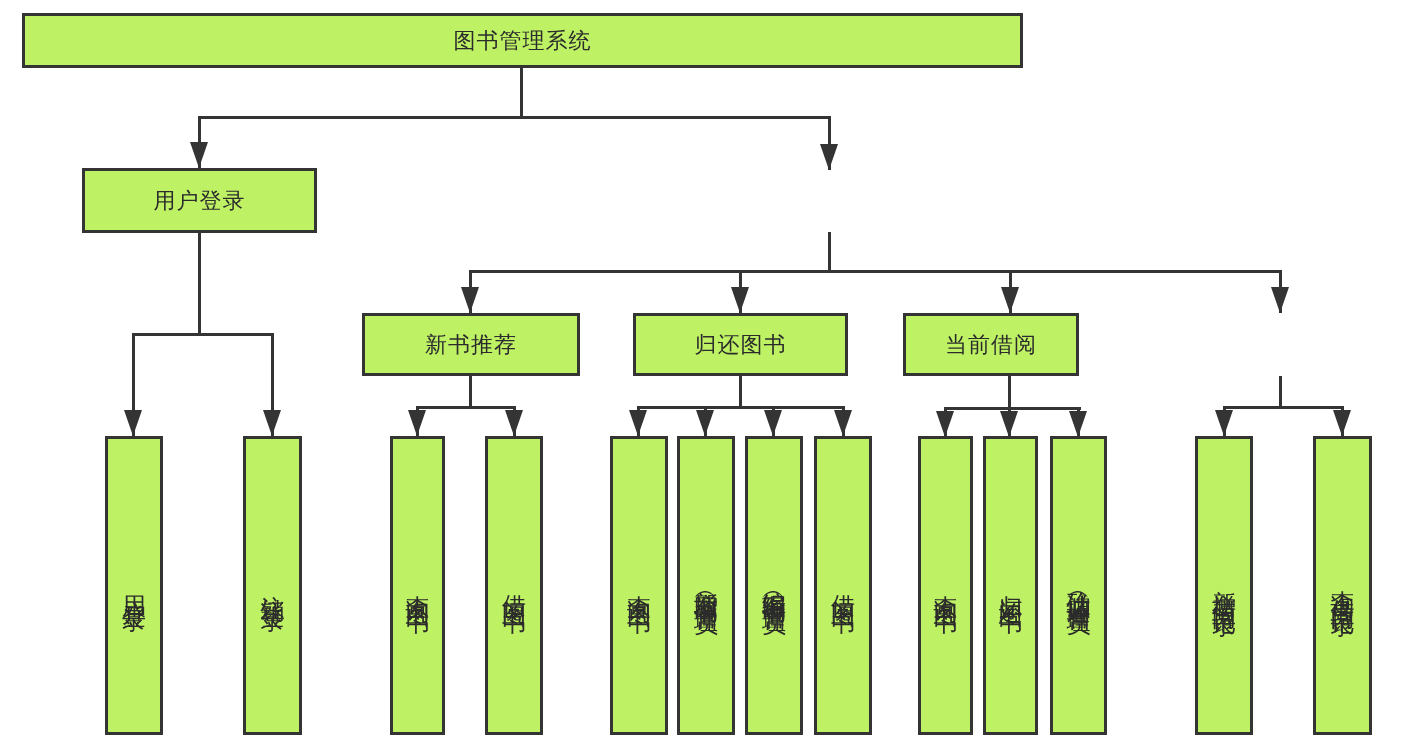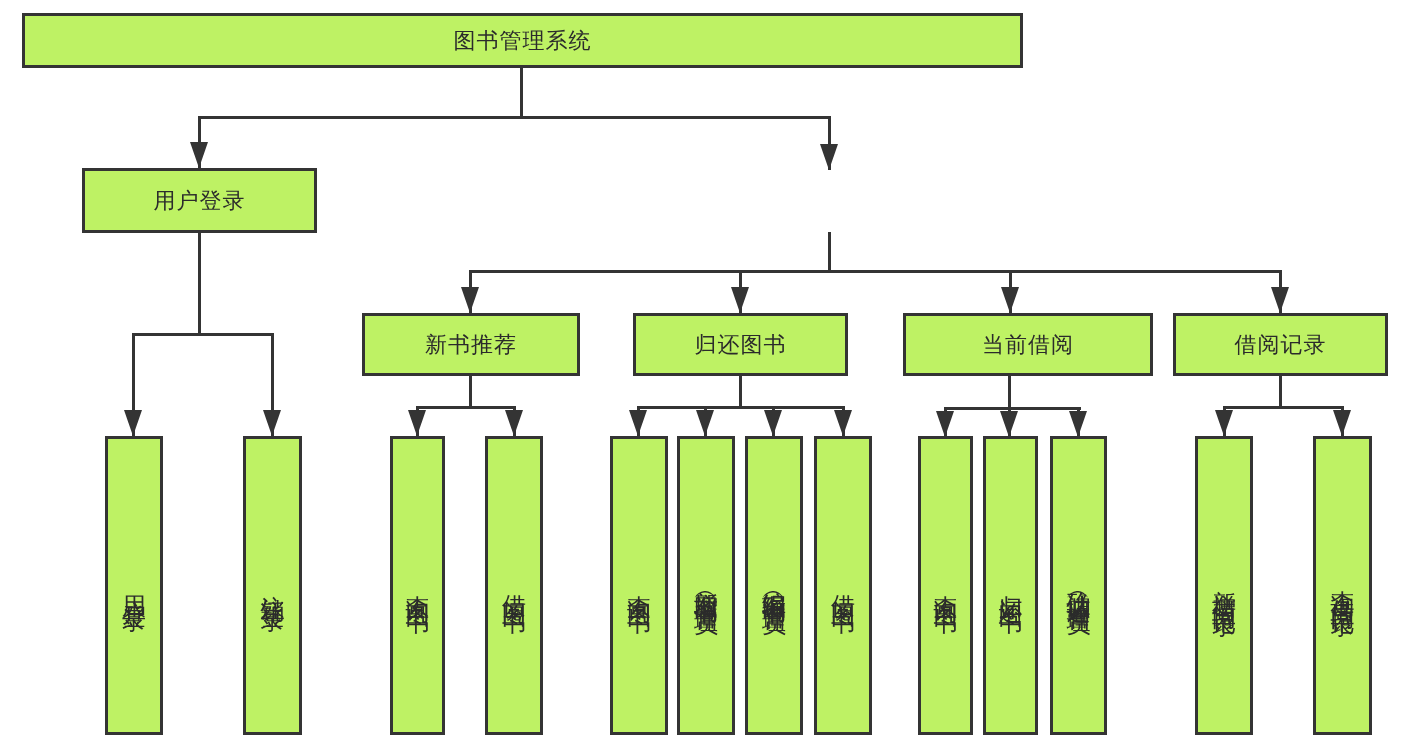--- a/index.html
+++ b/index.html
@@ -51,21 +51,21 @@
     border-right: 9px solid transparent;
     border-top: 26px solid #343434;
     z-index: 1;
   }
   
   .n-root      { left: 22px;   top: 13px;  width: 1001px; height: 55px; }
   .n-userlogin { left: 82px;   top: 168px; width: 235px;  height: 65px; }
   .n-bookmgmt  { left: 712px;  top: 170px; width: 233px;  height: 62px; }
   .n-newrec    { left: 362px;  top: 313px; width: 218px;  height: 63px; }
   .n-borrow    { left: 633px;  top: 313px; width: 215px;  height: 63px; }
-  .n-current   { left: 903px;  top: 313px; width: 250px;  height: 63px; }
+  .n-current   { left: 903px;  top: 313px; width: 176px;  height: 63px; }
   .n-record    { left: 1173px; top: 313px; width: 215px;  height: 63px; }
   .leaf        { top: 436px; height: 299px; }
   .l1  { left: 105px;  width: 58px; }
   .l2  { left: 243px;  width: 59px; }
   .l3  { left: 390px;  width: 55px; }
   .l4  { left: 485px;  width: 58px; }
   .l5  { left: 610px;  width: 58px; }
   .l6  { left: 677px;  width: 58px; }
   .l7  { left: 745px;  width: 58px; }
   .l8  { left: 814px;  width: 58px; }
@@ -160,23 +160,20 @@
 
   <div class="node h n-newrec">
     <span>新书推荐</span>
   </div>
   <div class="node h n-borrow">
     <span>归还图书</span>
   </div>
   <div class="node h n-current">
     <span>当前借阅</span>
   </div>
-  <div class="node h n-record">
-    <span>借阅记录</span>
-  </div>
 
   <div class="node v leaf l1">
     <span class="vtxt">用户登录</span>
   </div>
   <div class="node v leaf l2">
     <span class="vtxt">注销登录</span>
   </div>
   <div class="node v leaf l3">
     <span class="vtxt">查询图书</span>
   </div>

